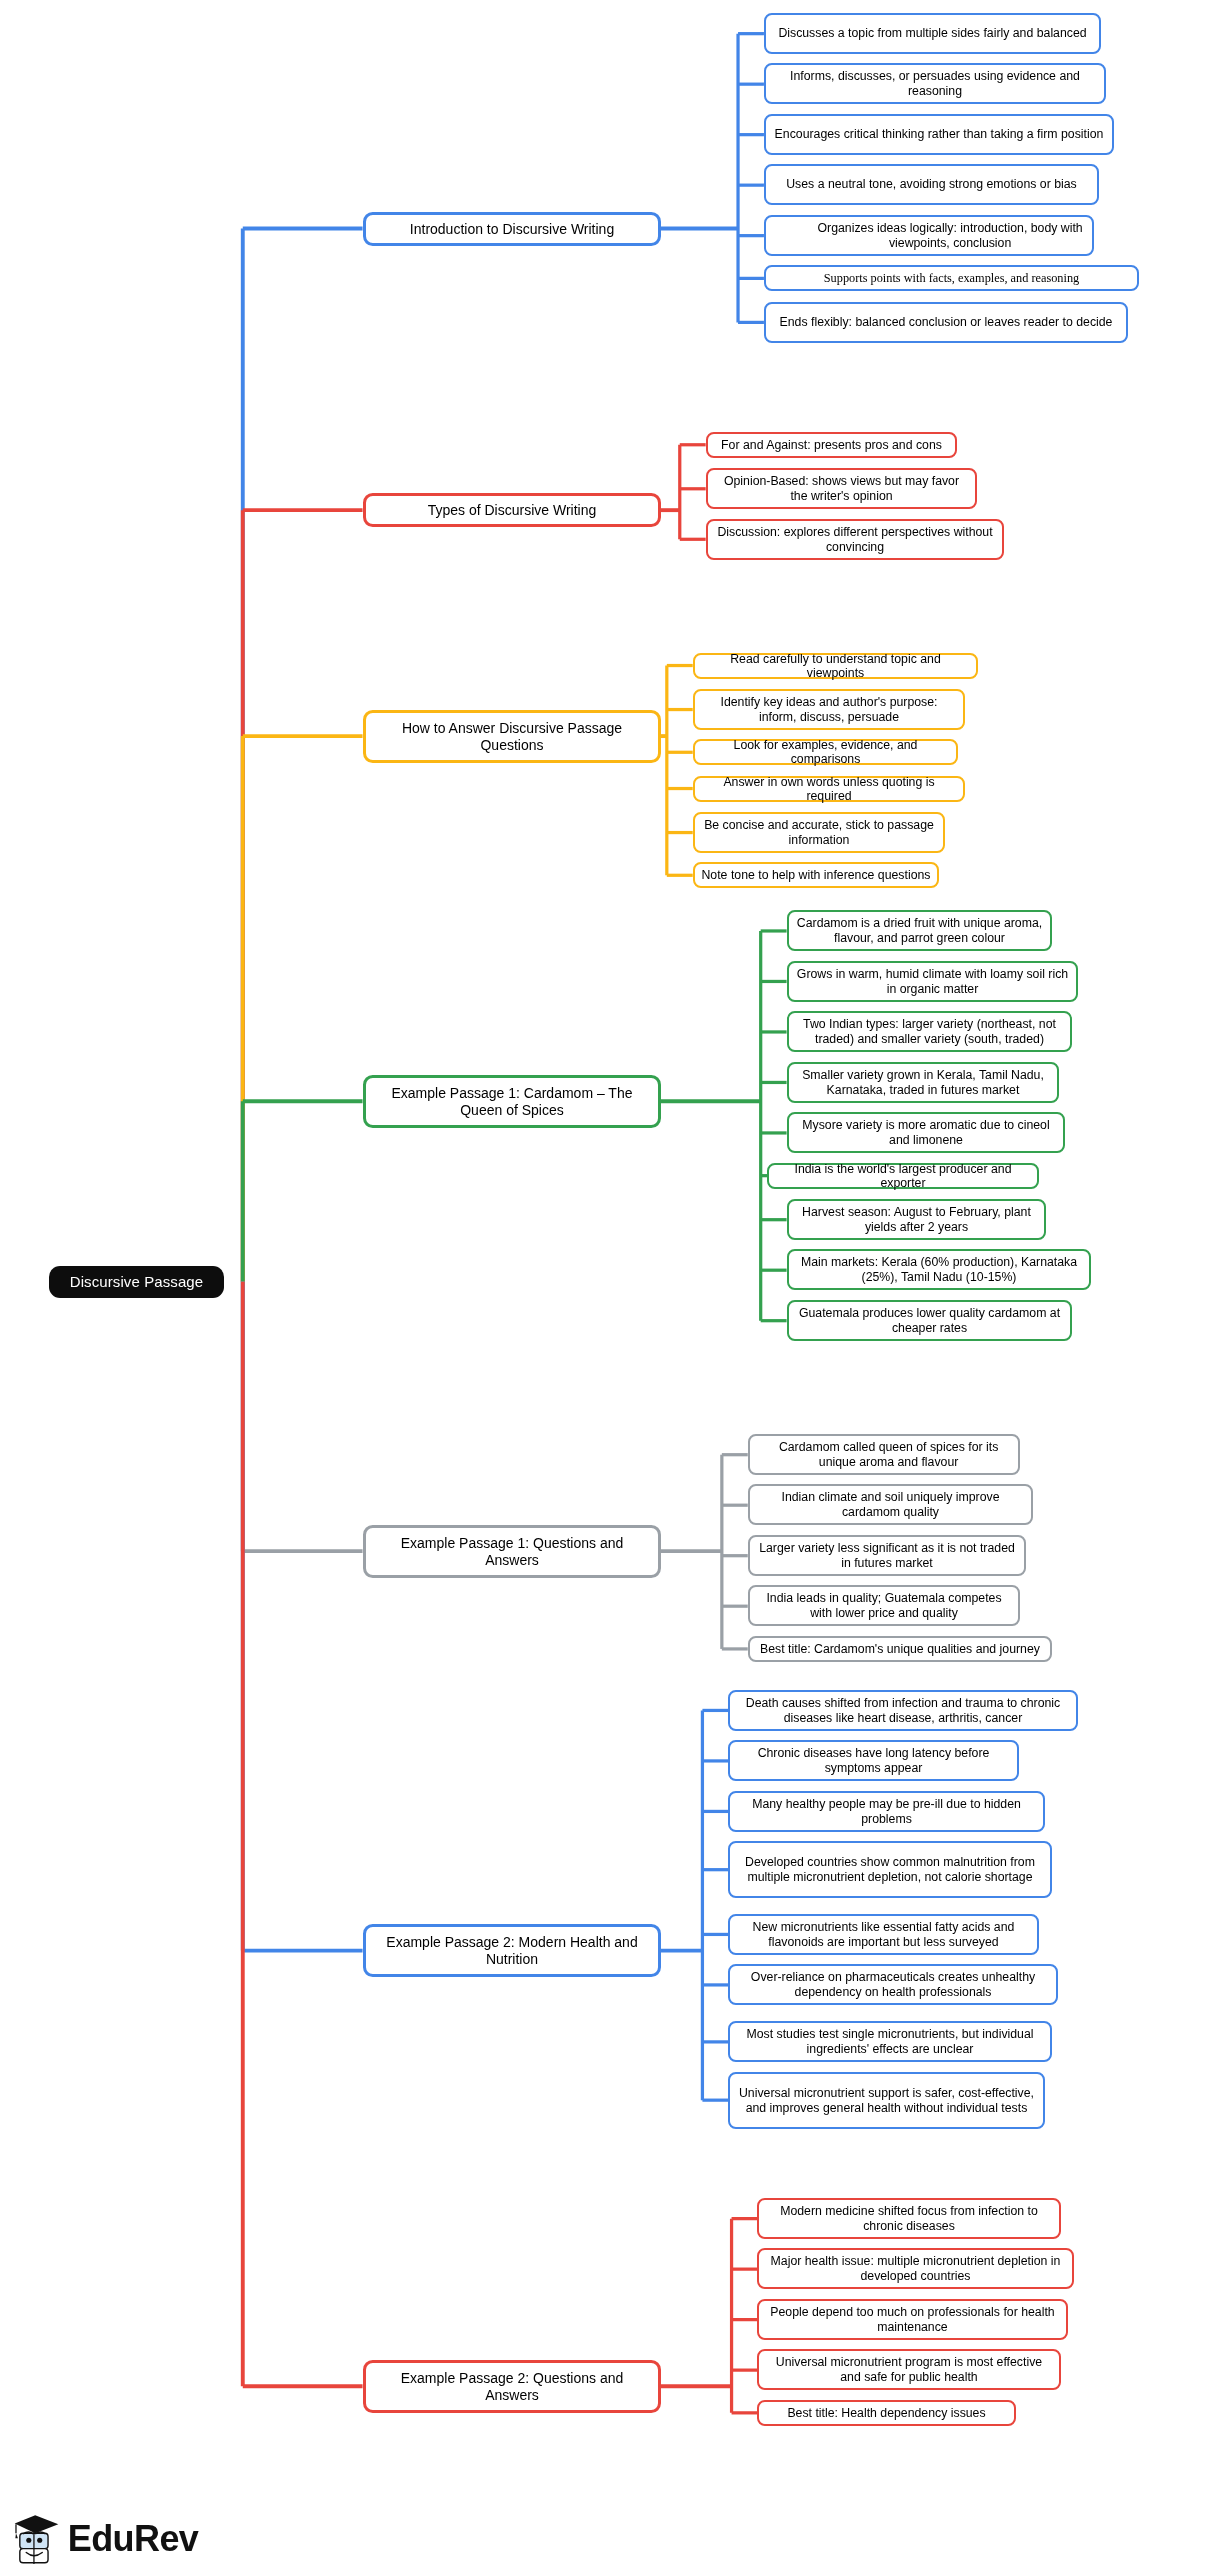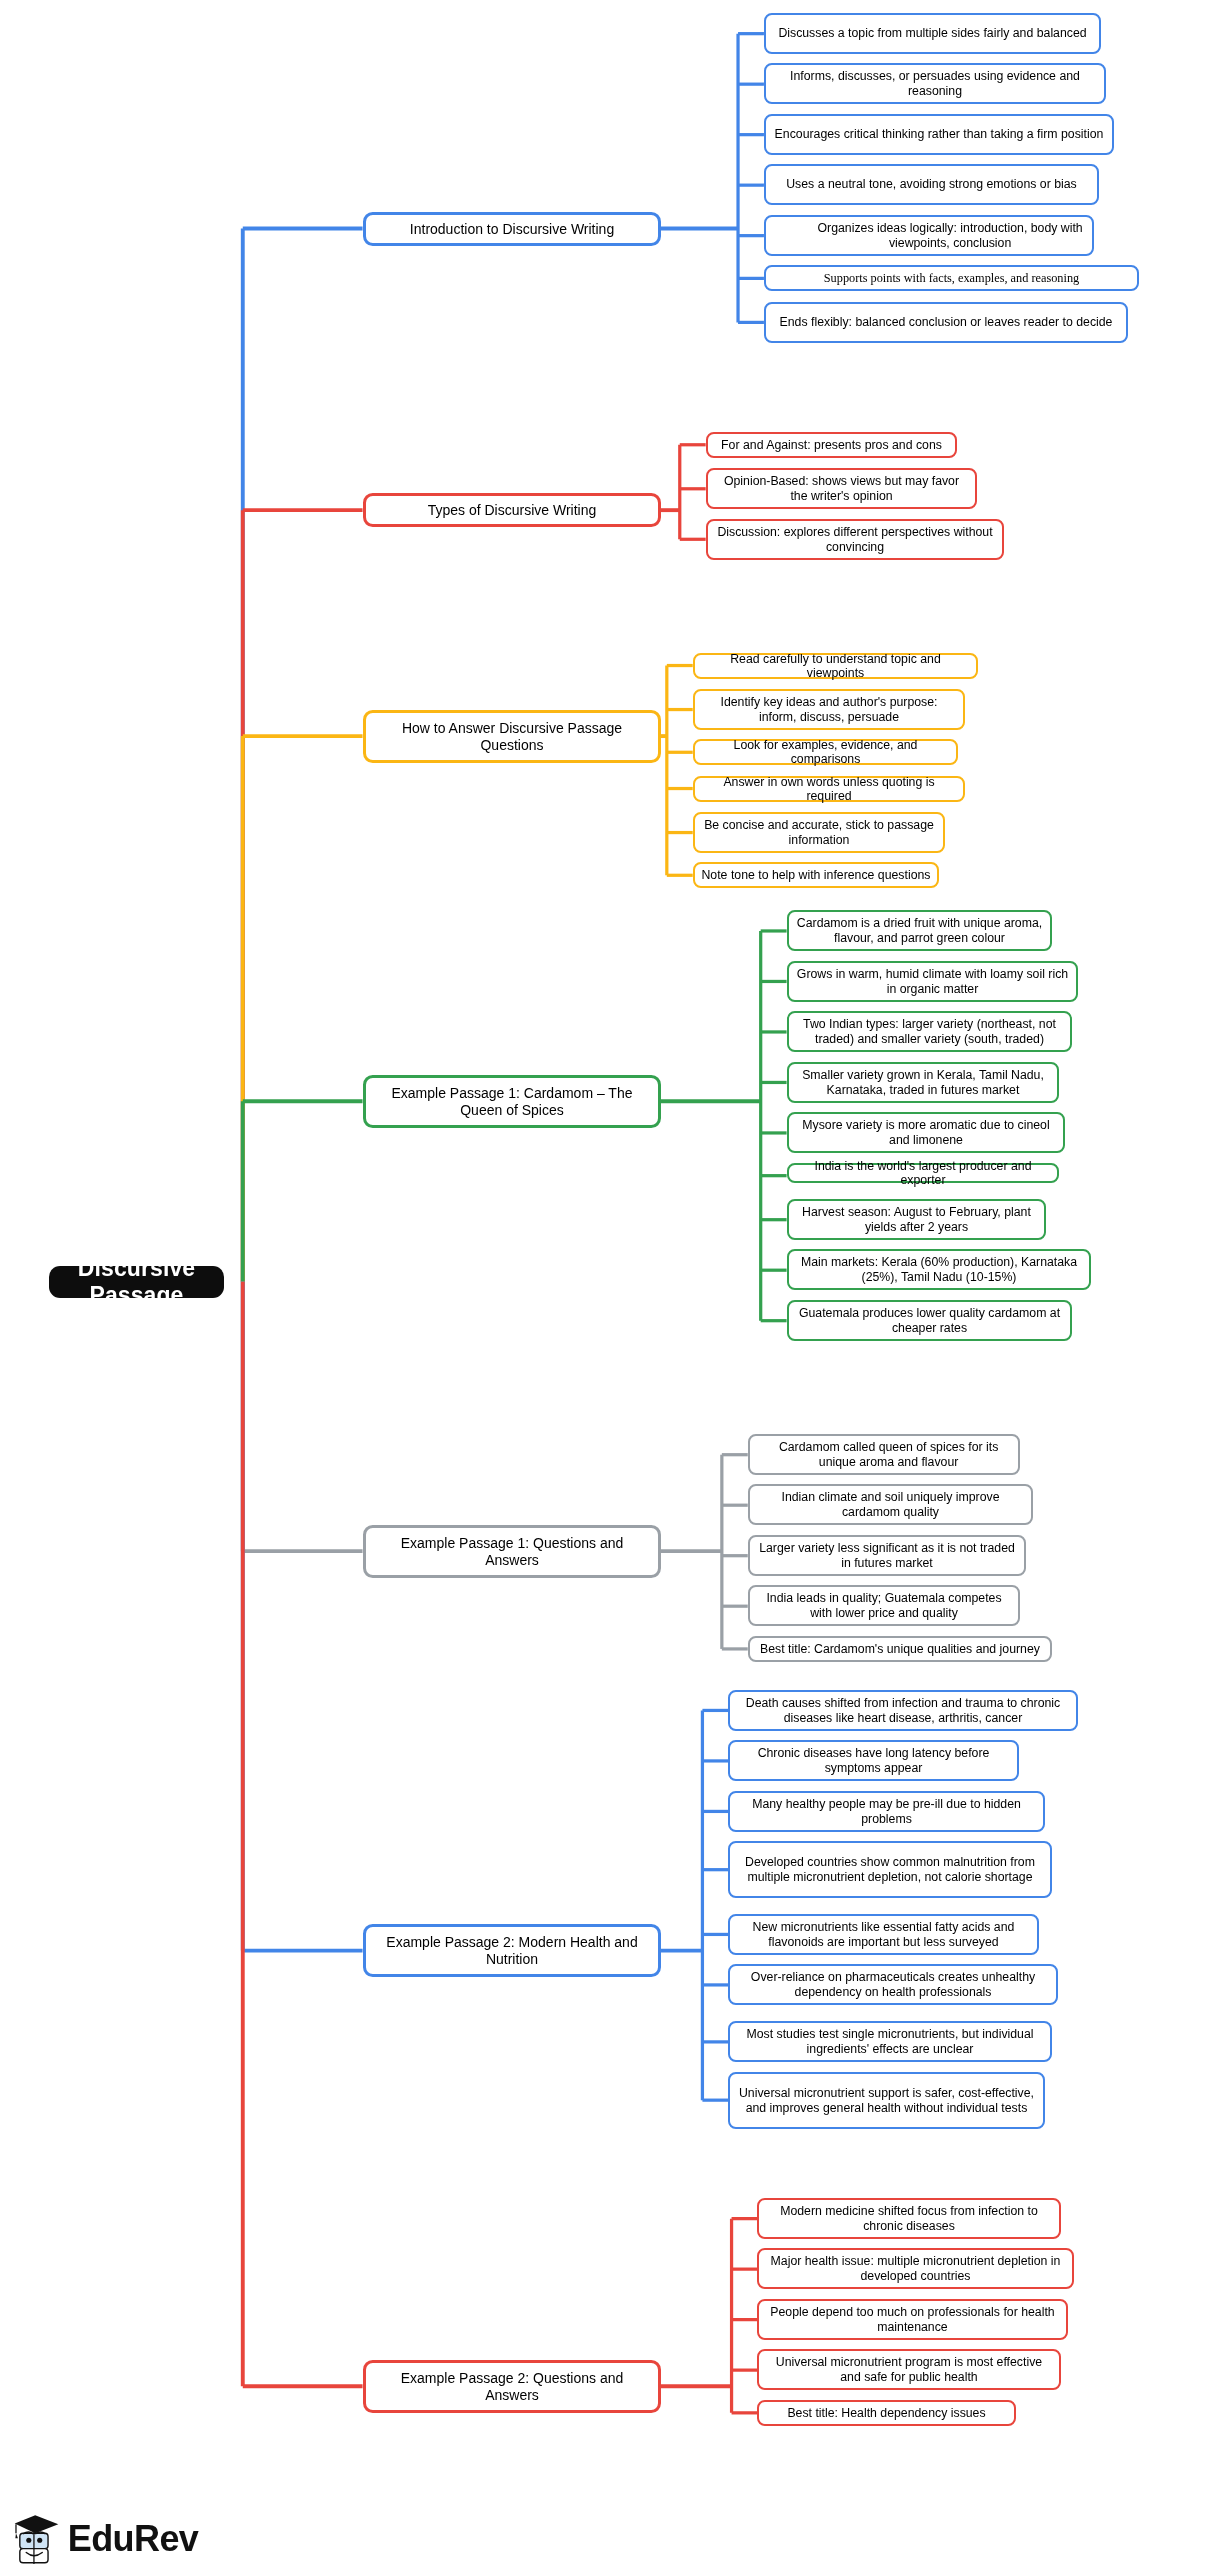--- a/index.html
+++ b/index.html
@@ -37,22 +37,22 @@
     z-index:3;
   }
   .node span{display:block;width:100%;}
 
   
   .root{
     background:#0d0d0d;
     color:#ffffff;
     border:none;
     border-radius:11px;
-    font-size:23px;
-    font-weight:bold;
+    font-size:15px;
+    font-weight:normal;
     letter-spacing:0.1px;
     padding:1.3px 9px;
   }
   
   .branch{
     border-width:3.2px;
     border-radius:9.7px;
     font-size:14px;
     padding:1.3px 6.5px;
   }
@@ -240,21 +240,21 @@
       </div>
       <div class="node leaf c-green" style="left: 787px; top: 1011px; width: 285px; height: 41px;">
         <span>Two Indian types: larger variety (northeast, not traded) and smaller variety (south, traded)</span>
       </div>
       <div class="node leaf c-green" style="left: 787px; top: 1062px; width: 272px; height: 41px;">
         <span>Smaller variety grown in Kerala, Tamil Nadu, Karnataka, traded in futures market</span>
       </div>
       <div class="node leaf c-green" style="left: 787px; top: 1112px; width: 278px; height: 41px;">
         <span>Mysore variety is more aromatic due to cineol and limonene</span>
       </div>
-      <div class="node leaf c-green" style="left: 787px; top: 1163px; width: 272px; height: 20px; justify-content: center;">
+      <div class="node leaf c-green" style="left: 767px; top: 1163px; width: 272px; height: 26px; justify-content: center;">
         <span>India is the world's largest producer and exporter</span>
       </div>
       <div class="node leaf c-green" style="left: 787px; top: 1199px; width: 259px; height: 41px;">
         <span>Harvest season: August to February, plant yields after 2 years</span>
       </div>
       <div class="node leaf c-green" style="left: 787px; top: 1249px; width: 304px; height: 41px;">
         <span>Main markets: Kerala (60% production), Karnataka (25%), Tamil Nadu (10-15%)</span>
       </div>
       <div class="node leaf c-green" style="left: 787px; top: 1300px; width: 285px; height: 41px;">
         <span>Guatemala produces lower quality cardamom at cheaper rates</span>

